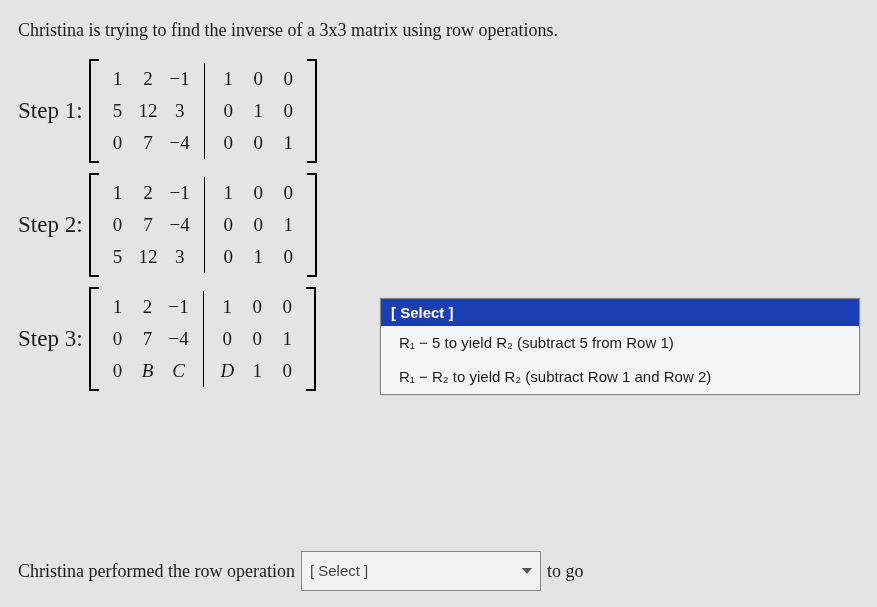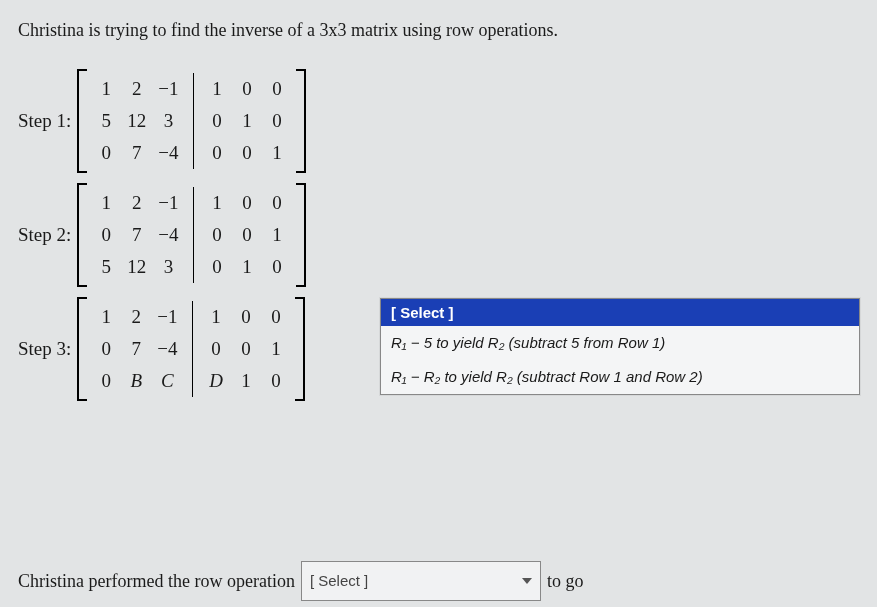--- a/index.html
+++ b/index.html
@@ -7,23 +7,23 @@
     margin: 0;
     padding: 16px 18px;
     width: 877px;
     height: 607px;
     background: #e2e4e5;
     font-family: Georgia, 'Times New Roman', serif;
     font-size: 18px;
     color: #1a1a1a;
     position: relative;
   }
-  .intro { line-height: 1.6; margin-bottom: 24px; }
+  .intro { line-height: 1.6; margin-bottom: 14px; }
   .step-row { display: flex; align-items: center; margin-bottom: 10px; }
-  .step-label { margin-right: 6px; font-size: 19px; }
+  .step-label { margin-right: 6px; font-size: 23px; }
   .matrix {
     display: inline-flex;
     align-items: stretch;
     font-size: 19px;
   }
   .bracket-left, .bracket-right {
     width: 8px;
     position: relative;
   }
   .bracket-left { border-left: 2px solid #000; }
@@ -61,24 +61,23 @@
     font-size: 15px;
     box-shadow: 0 0 0 1px rgba(0,0,0,.05);
   }
   .dropdown .head {
     background: #1a3fb5;
     color: #fff;
     padding: 5px 10px;
     font-weight: bold;
   }
   .dropdown .opt {
-    padding: 6px 10px;
+    padding: 6px 18px;
     line-height: 1.45;
     cursor: pointer;
-    font-style: italic;
   }
 
   .sentence {
     margin-top: 160px;
     font-size: 18px;
     line-height: 2.0;
     display: flex;
     flex-wrap: wrap;
     align-items: center;
     gap: 6px;

